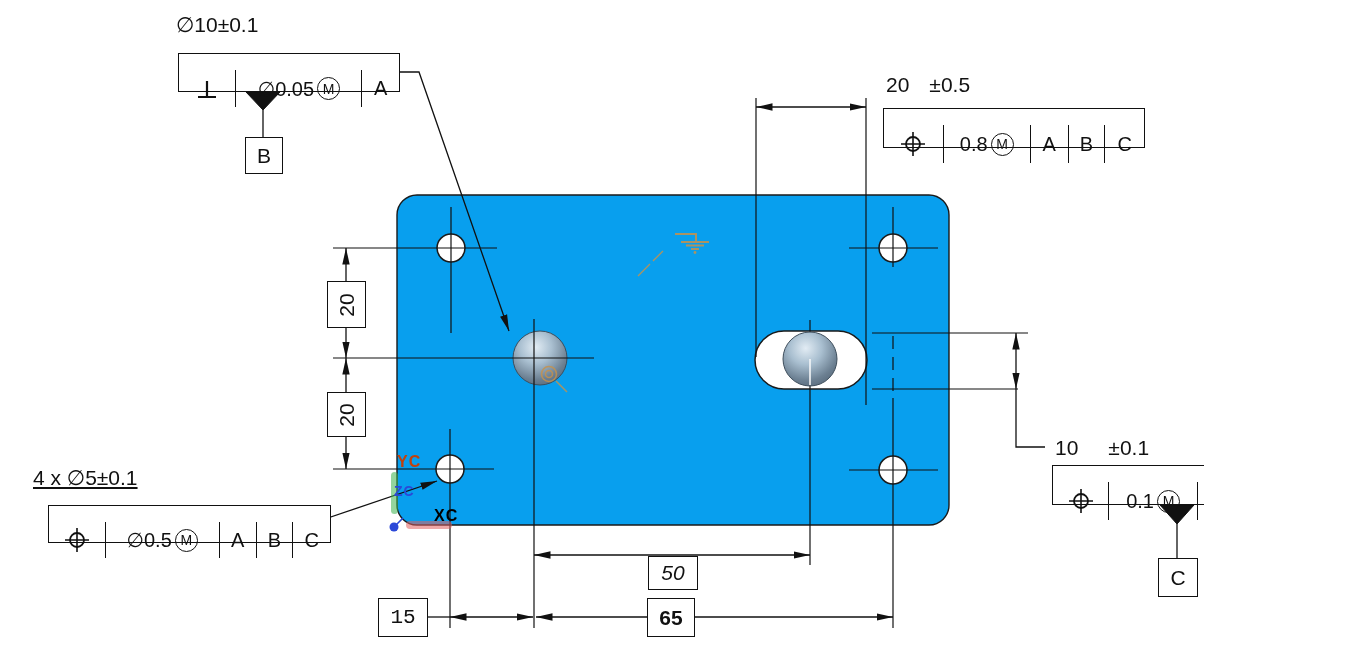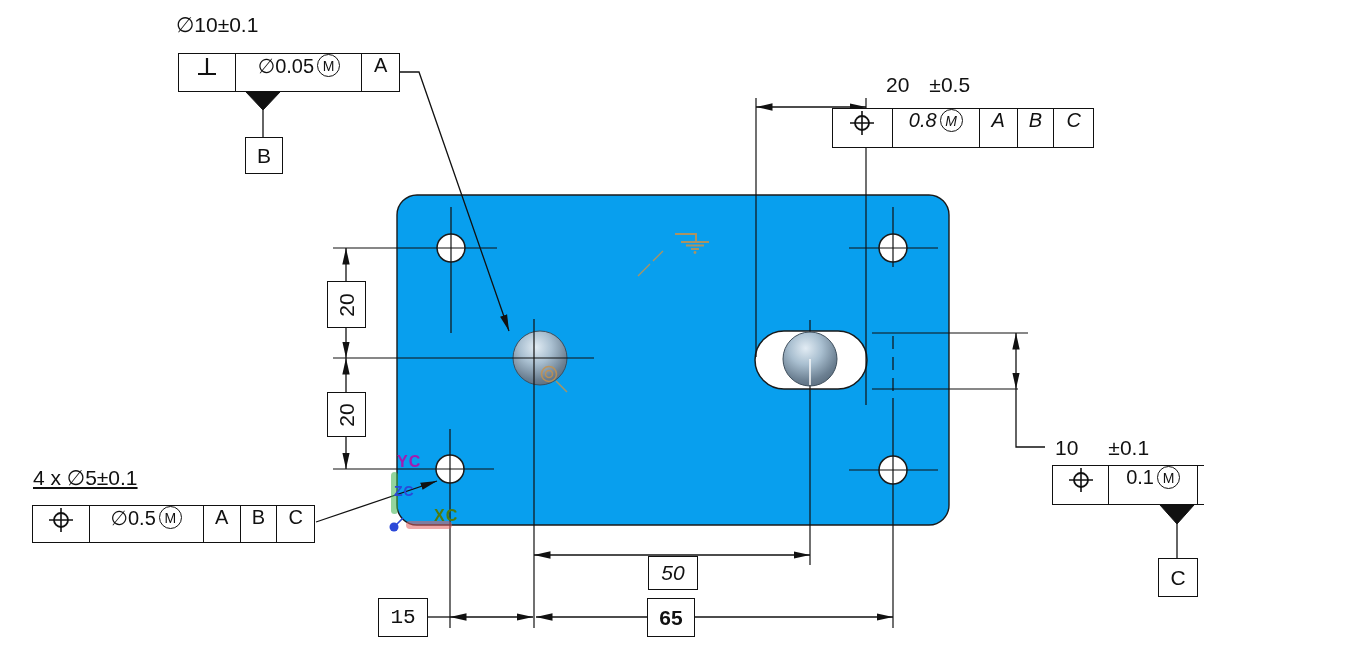--- a/index.html
+++ b/index.html
@@ -1,22 +1,22 @@
 <!DOCTYPE html>
 <html><head>
 <meta charset="utf-8">
 <style>
   html,body{margin:0;padding:0;background:#fff;}
   #canvas{position:relative;width:1204px;height:656px;background:#ffffff;overflow:hidden;
           font-family:"Liberation Sans","DejaVu Sans",sans-serif;color:#111;}
   #geom{position:absolute;left:0;top:0;}
   .lbl{position:absolute;font-size:21px;white-space:nowrap;display:flex;align-items:center;}
   .fcf{position:absolute;display:flex;background:#fff;border:1.6px solid #111;box-sizing:border-box;}
-  .fcf-cell{display:flex;justify-content:center;border-left:1.6px solid #111;
-            box-sizing:border-box;font-size:20px;height:100%;}
+  .fcf-cell{display:flex;align-items:center;justify-content:center;border-left:1.6px solid #111;
+            box-sizing:border-box;font-size:20px;height:100%;margin-top:16px;}
   .fcf-cell:first-child{border-left:none;}
   .mmc{display:inline-flex;align-items:center;justify-content:center;width:21px;height:21px;
        border:1.5px solid #111;border-radius:50%;font-size:14px;margin-left:3px;line-height:1;}
   .dimbox{position:absolute;background:#fff;border:1.6px solid #111;box-sizing:border-box;
           display:flex;align-items:center;justify-content:center;font-size:21px;}
   .rot span{transform:rotate(-90deg);display:block;}
   .datumbox{position:absolute;background:#fff;border:1.6px solid #111;box-sizing:border-box;
             display:flex;align-items:center;justify-content:center;font-size:21px;}
   .csys-lbl{position:absolute;font-size:16px;font-weight:bold;letter-spacing:1px;}
 </style>
@@ -136,21 +136,21 @@
     <div class="fcf-cell" style="width:38px;">A</div>
   </div>
 
   <div class="datumbox" style="left:245px;top:137px;width:38px;height:37px;">B</div>
 
   <div class="lbl" style="left:886px;top:73px;gap:20px;">
     <span>20</span>
     <span>±0.5</span>
   </div>
 
-  <div class="fcf" style="left:832px;top:108px;width:262px;height:40px;font-style:italic;">
+  <div class="fcf" style="left:883px;top:108px;width:262px;height:40px;">
     <div class="fcf-cell" style="width:59px;">
       <svg width="28" height="28" viewBox="0 0 28 28">
         <circle cx="14" cy="14" r="7" stroke="#111" stroke-width="1.8" fill="none"></circle>
         <path d="M14,2 V26 M2,14 H26" stroke="#111" stroke-width="1.6"></path>
       </svg>
     </div>
     <div class="fcf-cell" style="width:88px;">
       <span>0.8</span>
       <span class="mmc">M</span>
     </div>
@@ -176,21 +176,21 @@
       <span class="mmc">M</span>
     </div>
     <div class="fcf-cell" style="width:36px;">A</div>
     <div class="fcf-cell" style="width:39px;">B</div>
   </div>
 
   <div class="datumbox" style="left:1158px;top:558px;width:40px;height:39px;">C</div>
 
   <div class="lbl" style="left:33px;top:466px;text-decoration:underline;">4 x ∅5±0.1</div>
 
-  <div class="fcf" style="left:32px;top:505px;width:283px;height:38px;">
+  <div class="fcf" style="left:48px;top:505px;width:283px;height:38px;">
     <div class="fcf-cell" style="width:56px;">
       <svg width="28" height="28" viewBox="0 0 28 28">
         <circle cx="14" cy="14" r="7" stroke="#111" stroke-width="1.8" fill="none"></circle>
         <path d="M14,2 V26 M2,14 H26" stroke="#111" stroke-width="1.6"></path>
       </svg>
     </div>
     <div class="fcf-cell" style="width:115px;">
       <span>∅0.5</span>
       <span class="mmc">M</span>
     </div>
@@ -202,17 +202,17 @@
   <div class="dimbox rot" style="left:327px;top:281px;width:39px;height:47px;">
     <span>20</span>
   </div>
   <div class="dimbox rot" style="left:327px;top:392px;width:39px;height:45px;">
     <span>20</span>
   </div>
   <div class="dimbox" style="left:648px;top:556px;width:50px;height:34px;font-style:italic;">50</div>
   <div class="dimbox" style="left:378px;top:598px;width:50px;height:39px;font-family:Liberation Mono, monospace;">15</div>
   <div class="dimbox" style="left:647px;top:598px;width:48px;height:39px;font-weight:bold;">65</div>
 
-  <div class="csys-lbl" style="left:397px;top:453px;color:#a21caf;">YC</div>
-  <div class="csys-lbl" style="left:434px;top:507px;color:#4d7c0f;">XC</div>
+  <div class="csys-lbl" style="left:397px;top:453px;color:#c2410c;">YC</div>
+  <div class="csys-lbl" style="left:434px;top:507px;color:#000000;">XC</div>
   <div class="csys-lbl" style="left:394px;top:483px;color:#2B48D8;font-size:14px;">ZC</div>
 
 </div>
 
 </body></html>

